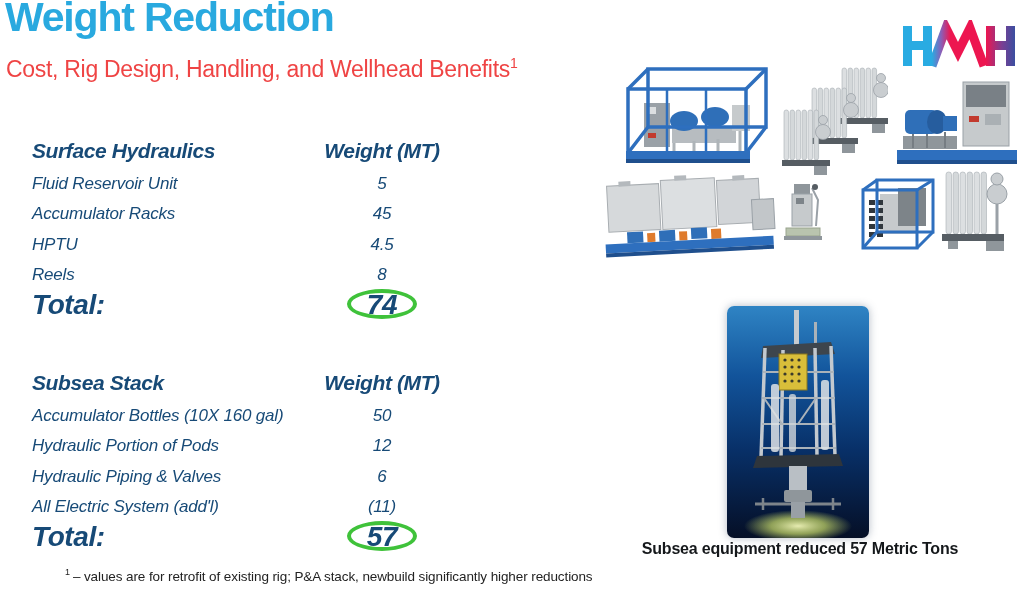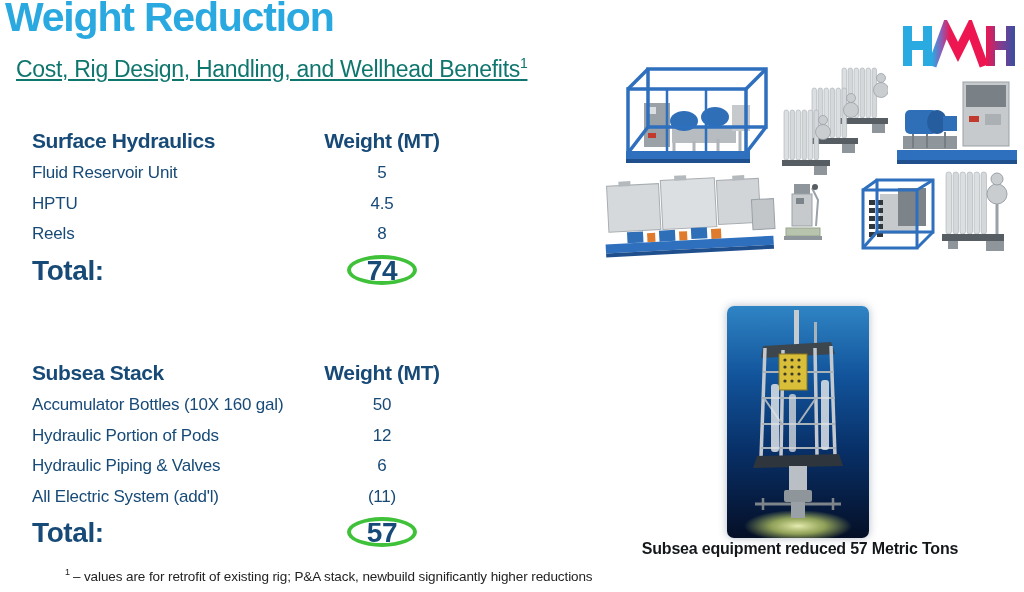--- a/index.html
+++ b/index.html
@@ -18,32 +18,31 @@
   html,body{background:#888;}
   .slide{
     position:relative;width:1024px;height:592px;background:#ffffff;
     overflow:hidden;font-family:"Liberation Sans",sans-serif;
   }
   .title{
     position:absolute;left:5px;top:-4px;font-size:41px;font-weight:bold;
     letter-spacing:-1.2px;color:var(--cyan);line-height:1.05;
   }
   .subtitle{
-    position:absolute;left:16px;top:55px;font-size:23px;letter-spacing:-0.3px;
-    color:#0f766e;
-    text-decoration:underline;
+    position:absolute;left:6px;top:55px;font-size:23px;letter-spacing:-0.3px;
+    color:#ef4444;
   }
   .subtitle sup{font-size:14px;}
   .logo{position:absolute;left:903px;top:20px;width:112px;height:52px;}
 
   
   .wtable{position:absolute;left:32px;width:412px;color:var(--navy);}
   #table1{top:129px;}
   #table2{top:361px;}
-  .thead,.trow,.ttotal{display:flex;align-items:flex-start;}
+  .thead,.trow,.ttotal{display:flex;align-items:flex-end;font-style:italic;}
   .thead{height:34px;font-size:21px;font-weight:bold;letter-spacing:-0.4px;}
   .trow{height:30.5px;font-size:17px;letter-spacing:-0.2px;}
   .ttotal{height:36px;font-size:28px;font-weight:bold;letter-spacing:-0.4px;}
   .val{width:124px;margin-left:auto;text-align:center;flex:none;}
   .circle{
     display:inline-block;min-width:70px;height:30px;line-height:24px;
     border:4px solid var(--green);border-radius:50%;padding:0 2px;
   }
   .footnote{
     position:absolute;left:65px;top:567px;font-size:13.5px;color:#232323;
@@ -103,20 +102,24 @@
   </div>
 
   <div class="wtable" id="table1">
     <div class="thead">
       <span>Surface Hydraulics</span>
       <span class="val">Weight (MT)</span>
     </div>
     <div class="trow">
       <span>Fluid Reservoir Unit</span>
       <span class="val">5</span>
+    </div>
+    <div class="trow">
+      <span>Accumulator Racks</span>
+      <span class="val">45</span>
     </div>
     <div class="trow">
       <span>HPTU</span>
       <span class="val">4.5</span>
     </div>
     <div class="trow">
       <span>Reels</span>
       <span class="val">8</span>
     </div>
     <div class="ttotal">

